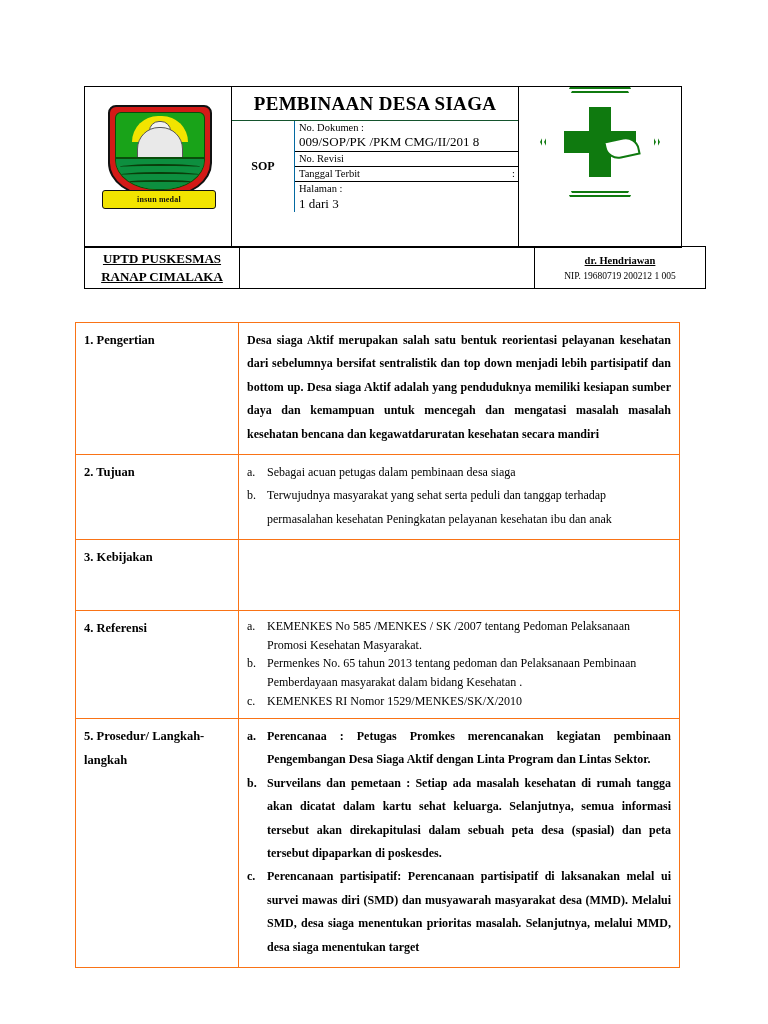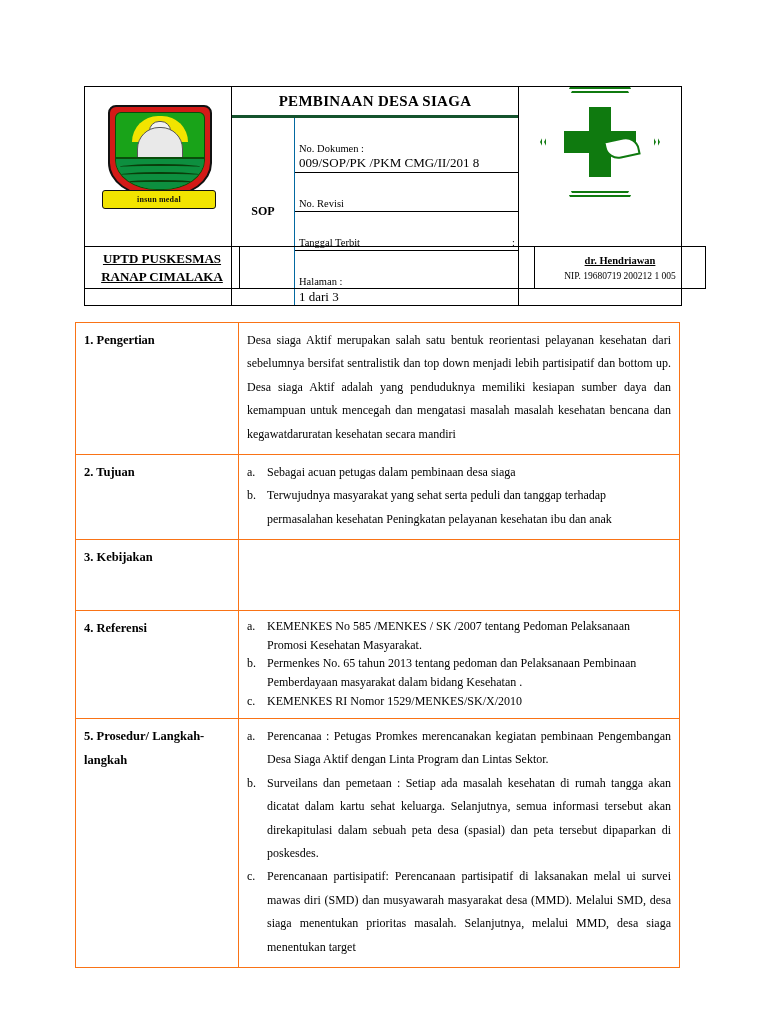--- a/index.html
+++ b/index.html
@@ -47,24 +47,24 @@
   }
   .green-cell {
     width: 162px;
     text-align: center;
     vertical-align: middle;
   }
 
   .doc-title {
     text-align: center;
     font-weight: bold;
-    font-size: 15px;
+    font-size: 19px;
     letter-spacing: .3px;
     padding: 6px 4px 5px 4px;
-    border-bottom: 3px solid #14532d;
+    border-bottom: 1px solid #14532d;
     font-family: "Liberation Serif", serif;
   }
   .sop-wrap {
     display: flex;
     width: 100%;
   }
   .sop-label {
     width: 62px;
     min-width: 62px;
     border-right: 1px solid #0369a1;
@@ -77,21 +77,20 @@
   }
   .sop-rows {
     flex: 1;
   }
   .sop-row {
     border-bottom: 1px solid #000;
     font-size: 10.5px;
     line-height: 1.18;
     padding: 1px 3px 1px 4px;
     min-height: 12px;
-    margin-top: 24px;
   }
   .sop-row:last-child {
     border-bottom: none;
   }
   .sop-row .row-inline {
     display: flex;
     justify-content: space-between;
   }
   .small-note {
     font-size: 13px;
@@ -155,20 +154,21 @@
     font-weight: bold;
     font-size: 12.5px;
     line-height: 1.9;
   }
   .col-body {
     font-size: 12px;
     line-height: 1.95;
   }
   .just {
     text-align: justify;
+    font-weight: bold;
   }
   .list {
     margin: 0;
     padding: 0;
     list-style: none;
   }
   .list li {
     display: flex;
     align-items: flex-start;
     margin-bottom: 0;

